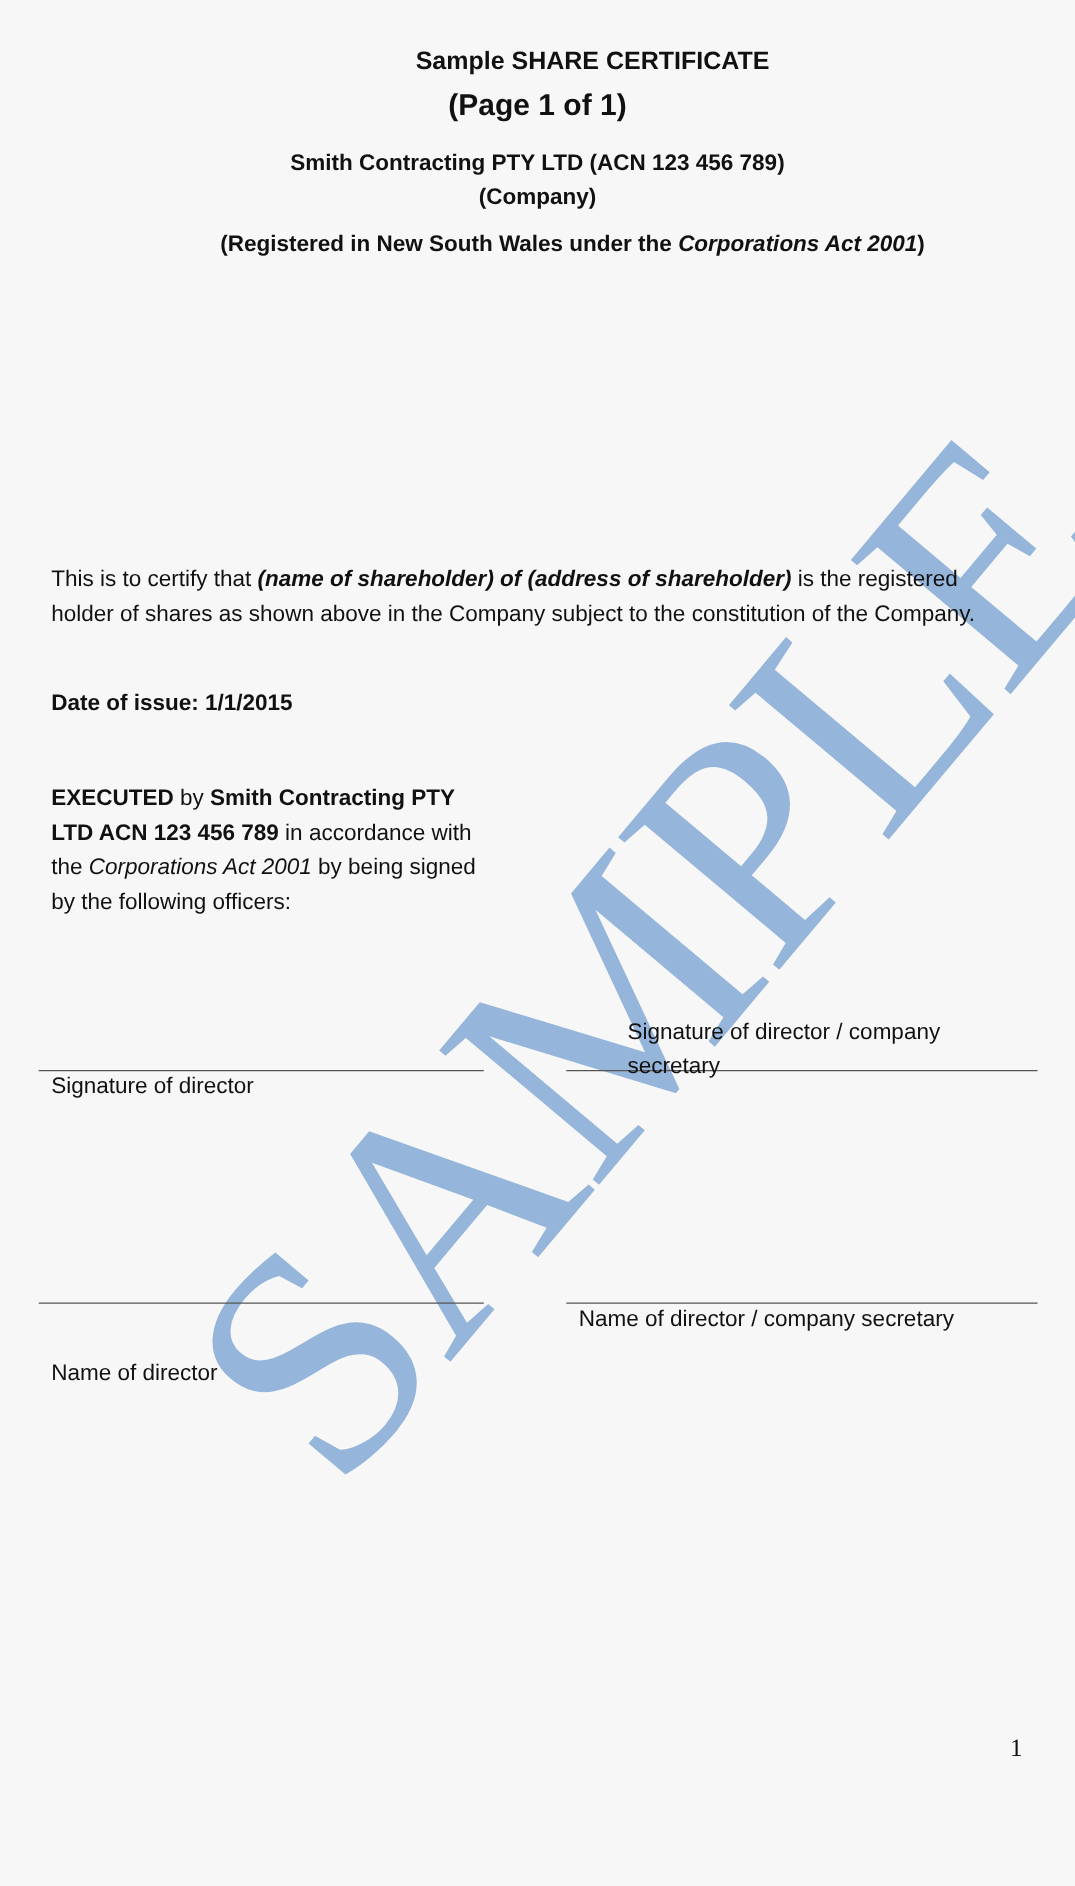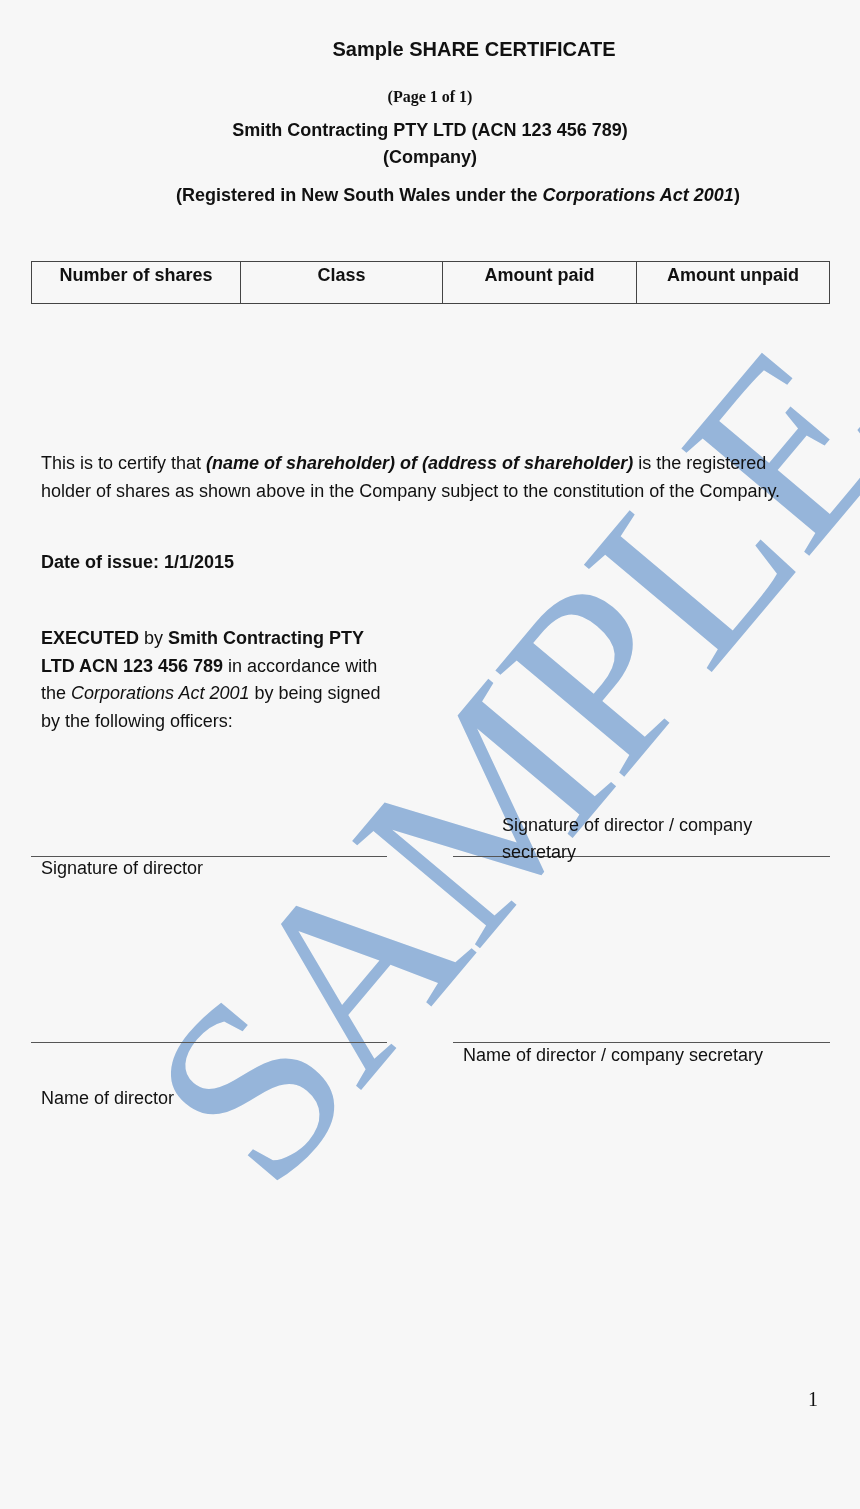--- a/index.html
+++ b/index.html
@@ -1,20 +1,20 @@
 <!DOCTYPE html>
 <html><head>
 <meta charset="utf-8">
 <style>
   html, body { margin:0; padding:0; }
   body { width:860px; height:1509px; background:#f7f7f7; position:relative; overflow:hidden;
          font-family:"Liberation Sans", sans-serif; color:#111; }
   .center { position:absolute; left:0; width:860px; text-align:center; font-weight:bold; }
   .t1 { top:38px; font-size:20px;margin-left:44px; }
-  .t2 { top:88px; font-size:16px;font-family:Liberation Serif, serif; }
+  .t2 { top:71px; font-size:24px; }
   .t3 { top:120px; font-size:18px; }
   .t4 { top:147px; font-size:18px; }
   .t5 { top:185px; font-size:18px;margin-left:28px; }
   table.shares { position:absolute; left:31px; top:261px; width:799px; border-collapse:collapse; font-size:18px; }
   table.shares td, table.shares th { border:1px solid #444; text-align:center; height:38px; padding:0; }
   table.shares th { font-weight:bold; vertical-align:top; padding-top:3px; }
   table.shares td { vertical-align:top; padding-top:3px; }
   .para { position:absolute; left:41px; font-size:18px; line-height:27.5px; }
   .p1 { top:417px; width:760px;margin-top:33px; }
   .p2 { top:549px; font-weight:bold; }
@@ -32,26 +32,20 @@
 <div class="watermark">SAMPLE</div>
 
 <div class="center t1">Sample SHARE CERTIFICATE</div>
 <div class="center t2">(Page 1 of 1)</div>
 <div class="center t3">Smith Contracting PTY LTD (ACN 123 456 789)</div>
 <div class="center t4">(Company)</div>
 <div class="center t5"><span>(Registered in New South Wales under the </span><i>Corporations Act 2001</i><span>)</span></div>
 
 <table class="shares">
   <tbody>
-      <tr>
-    <th style="width:208px">Number of shares</th>
-    <th style="width:201px">Class</th>
-    <th style="width:193px">Amount paid</th>
-    <th>Amount unpaid</th>
-  </tr>
 </tbody>
   </table>
 
 <div class="para p1"><span>This is to certify that </span><b><i>(name of shareholder) of (address of shareholder)</i></b><span> is the registered holder of shares as shown above in the Company subject to the constitution of the Company.</span></div>
 
 <div class="para p2">Date of issue: 1/1/2015</div>
 
 <div class="para p3"><b>EXECUTED</b><span> by </span><b>Smith Contracting PTY LTD ACN 123 456 789</b><span> in accordance with the </span><i>Corporations Act 2001</i><span> by being signed by the following officers:</span></div>
 
 <div class="sigline" style="left:31px; top:856px; width:356px;"></div>

